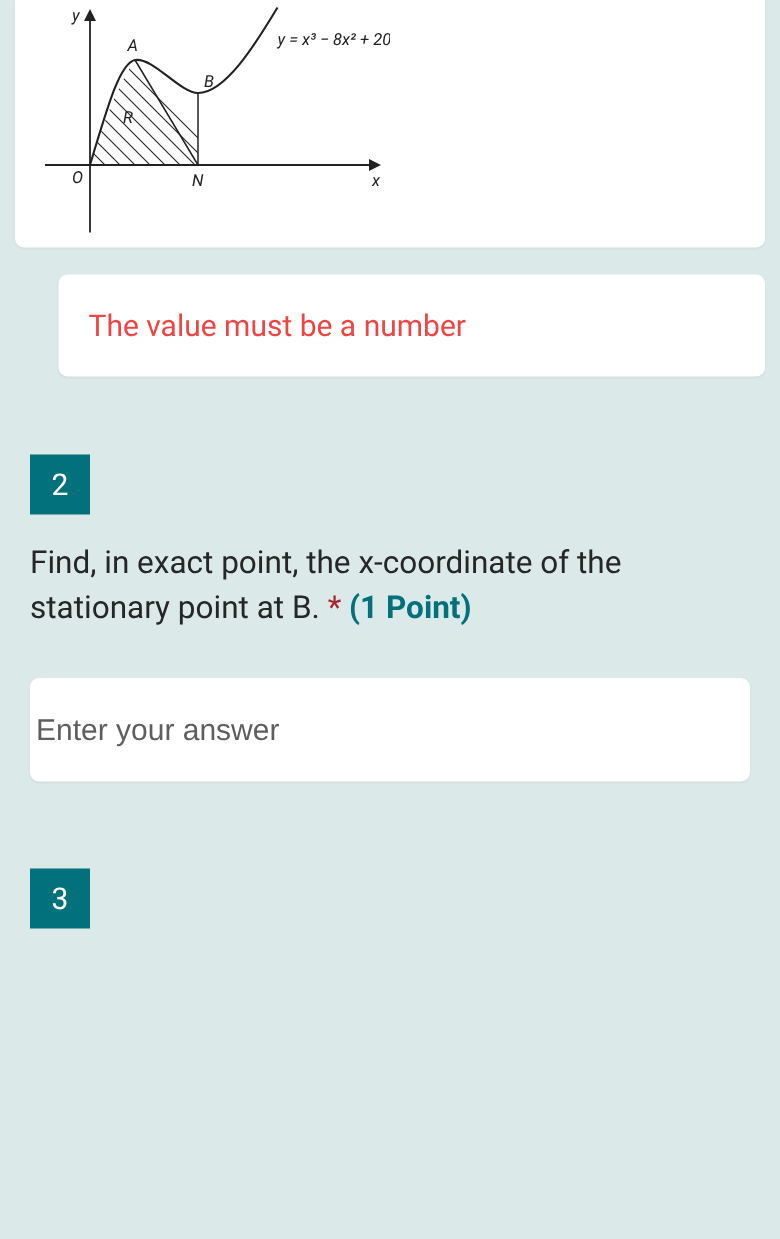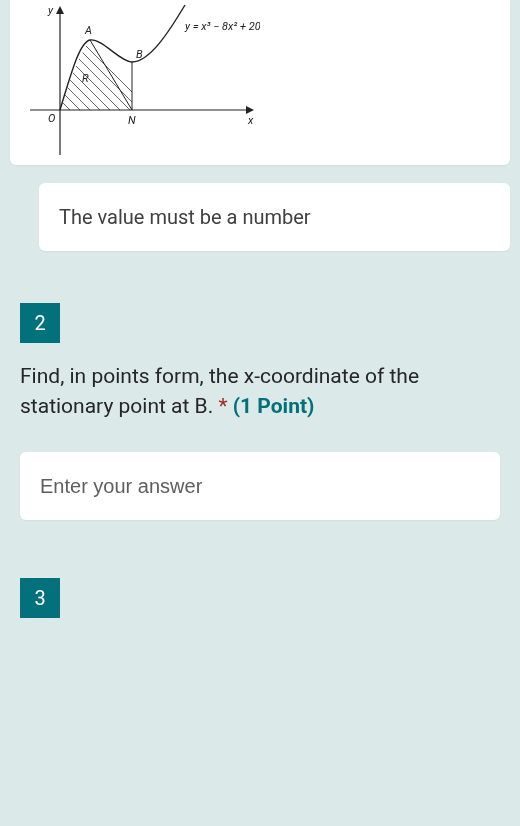--- a/index.html
+++ b/index.html
@@ -26,21 +26,21 @@
   }
   .graph-box {
     width: 250px;
     height: 165px;
     position: relative;
   }
   .graph-box svg { display:block; }
   .validation-card {
     padding: 22px 20px;
     font-size: 20px;
-    color: #404040;
+    color: #ef4444;
     margin-bottom: 52px;
     font-weight: 400;
     margin-left: 39px;
   }
   .question-block {
     margin: 0 10px 30px 10px;
   }
   .qnum {
     display: inline-block;
     background: #02717c;
@@ -56,21 +56,21 @@
     font-size: 21px;
     line-height: 1.45;
     color: #262626;
     padding: 0 10px 0 10px;
     font-weight: 400;
   }
   .required { color: #a4262c; }
   .points { color: #02717c; font-weight: bold; }
   .answer-card {
     margin-top: 30px;
-    padding: 22px 20px;
+    padding: 22px 4px;
     font-size: 20px;
     color: #5e5e5e;
   }
   .answer-card input {
     border: none;
     outline: none;
     width: 100%;
     font-size: 20px;
     color: #262626;
     background: transparent;
@@ -126,21 +126,21 @@
   </div>
 </div>
 
 <div class="card validation-card">
   <span>The value must be a number</span>
 </div>
 
 <div class="question-block">
   <div class="qnum">2</div>
   <div class="qtext">
-    <span>Find, in points form, the x-coordinate of the stationary point at B.</span>
+    <span>Find, in exact point, the x-coordinate of the stationary point at B.</span>
     <span class="required">*</span>
     <span class="points">(1 Point)</span>
   </div>
   <div class="card answer-card">
     <input type="text" placeholder="Enter your answer" style="">
   </div>
 </div>
 
 <div class="question-block q3-block">
   <div class="qnum">3</div>

